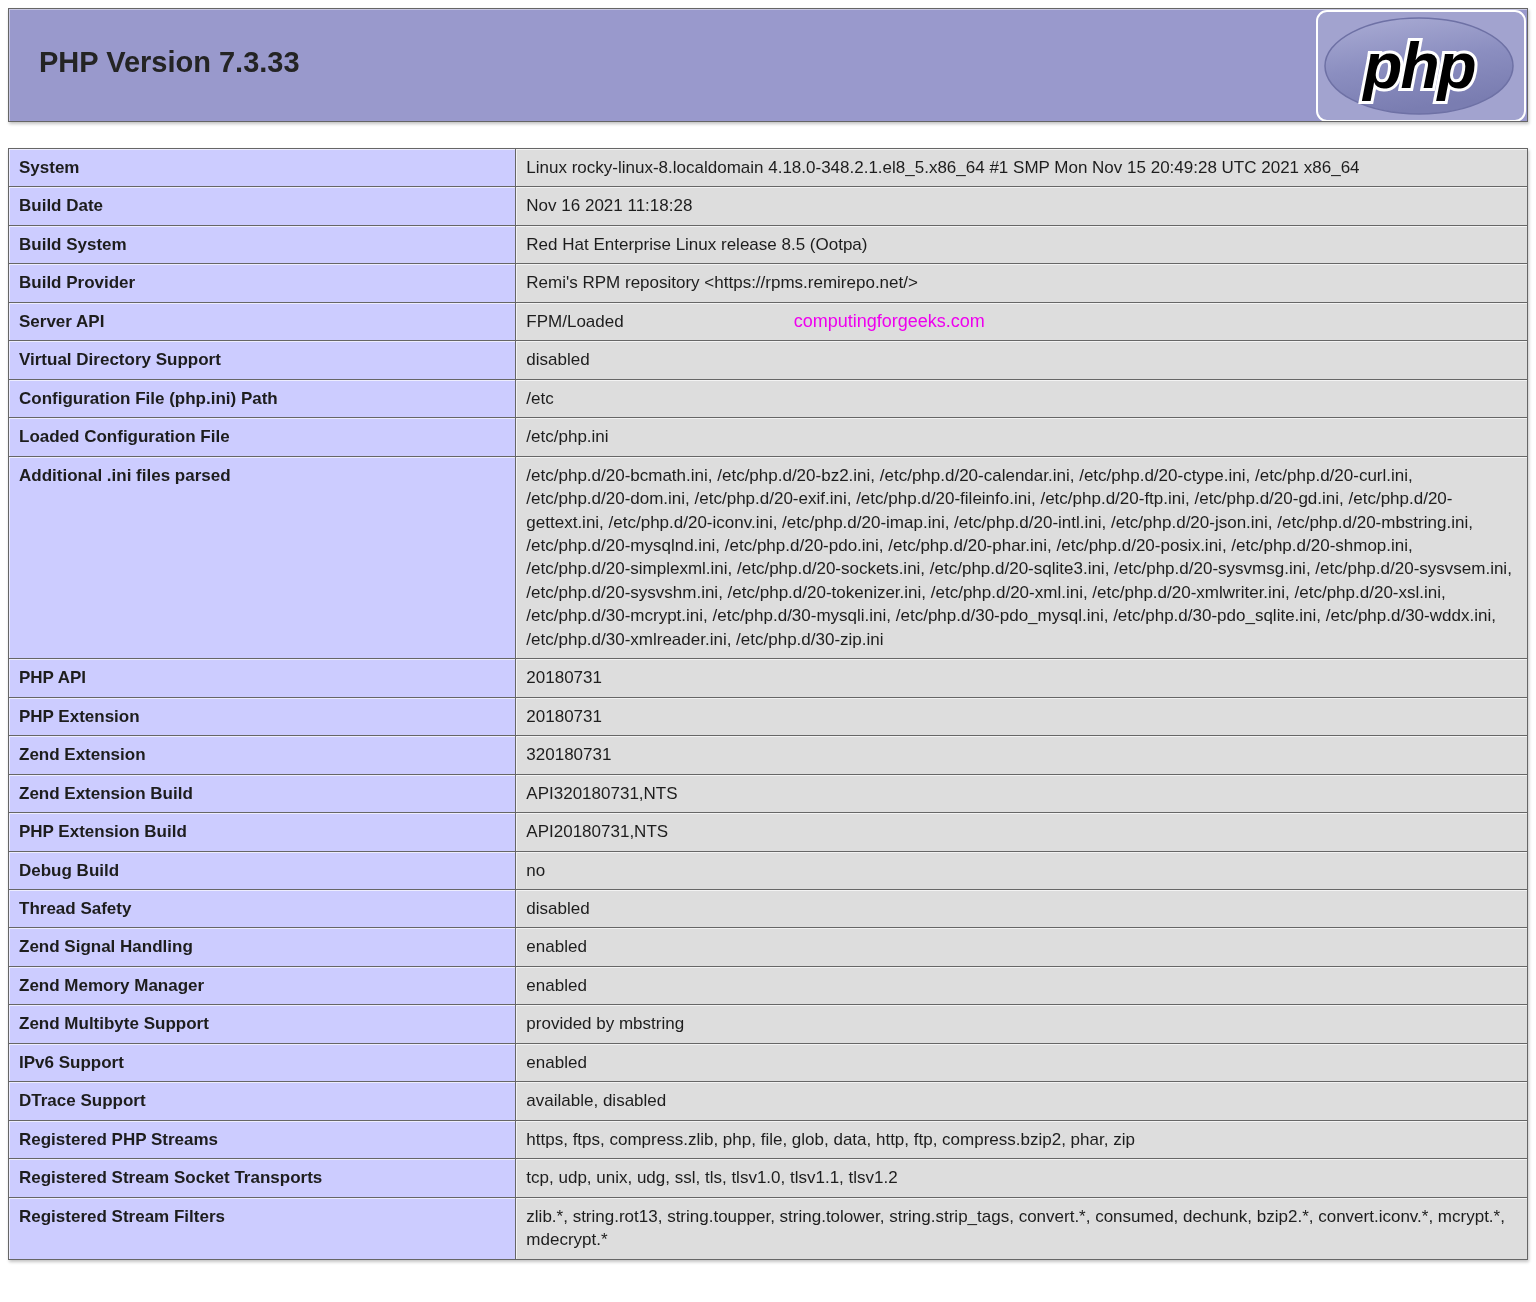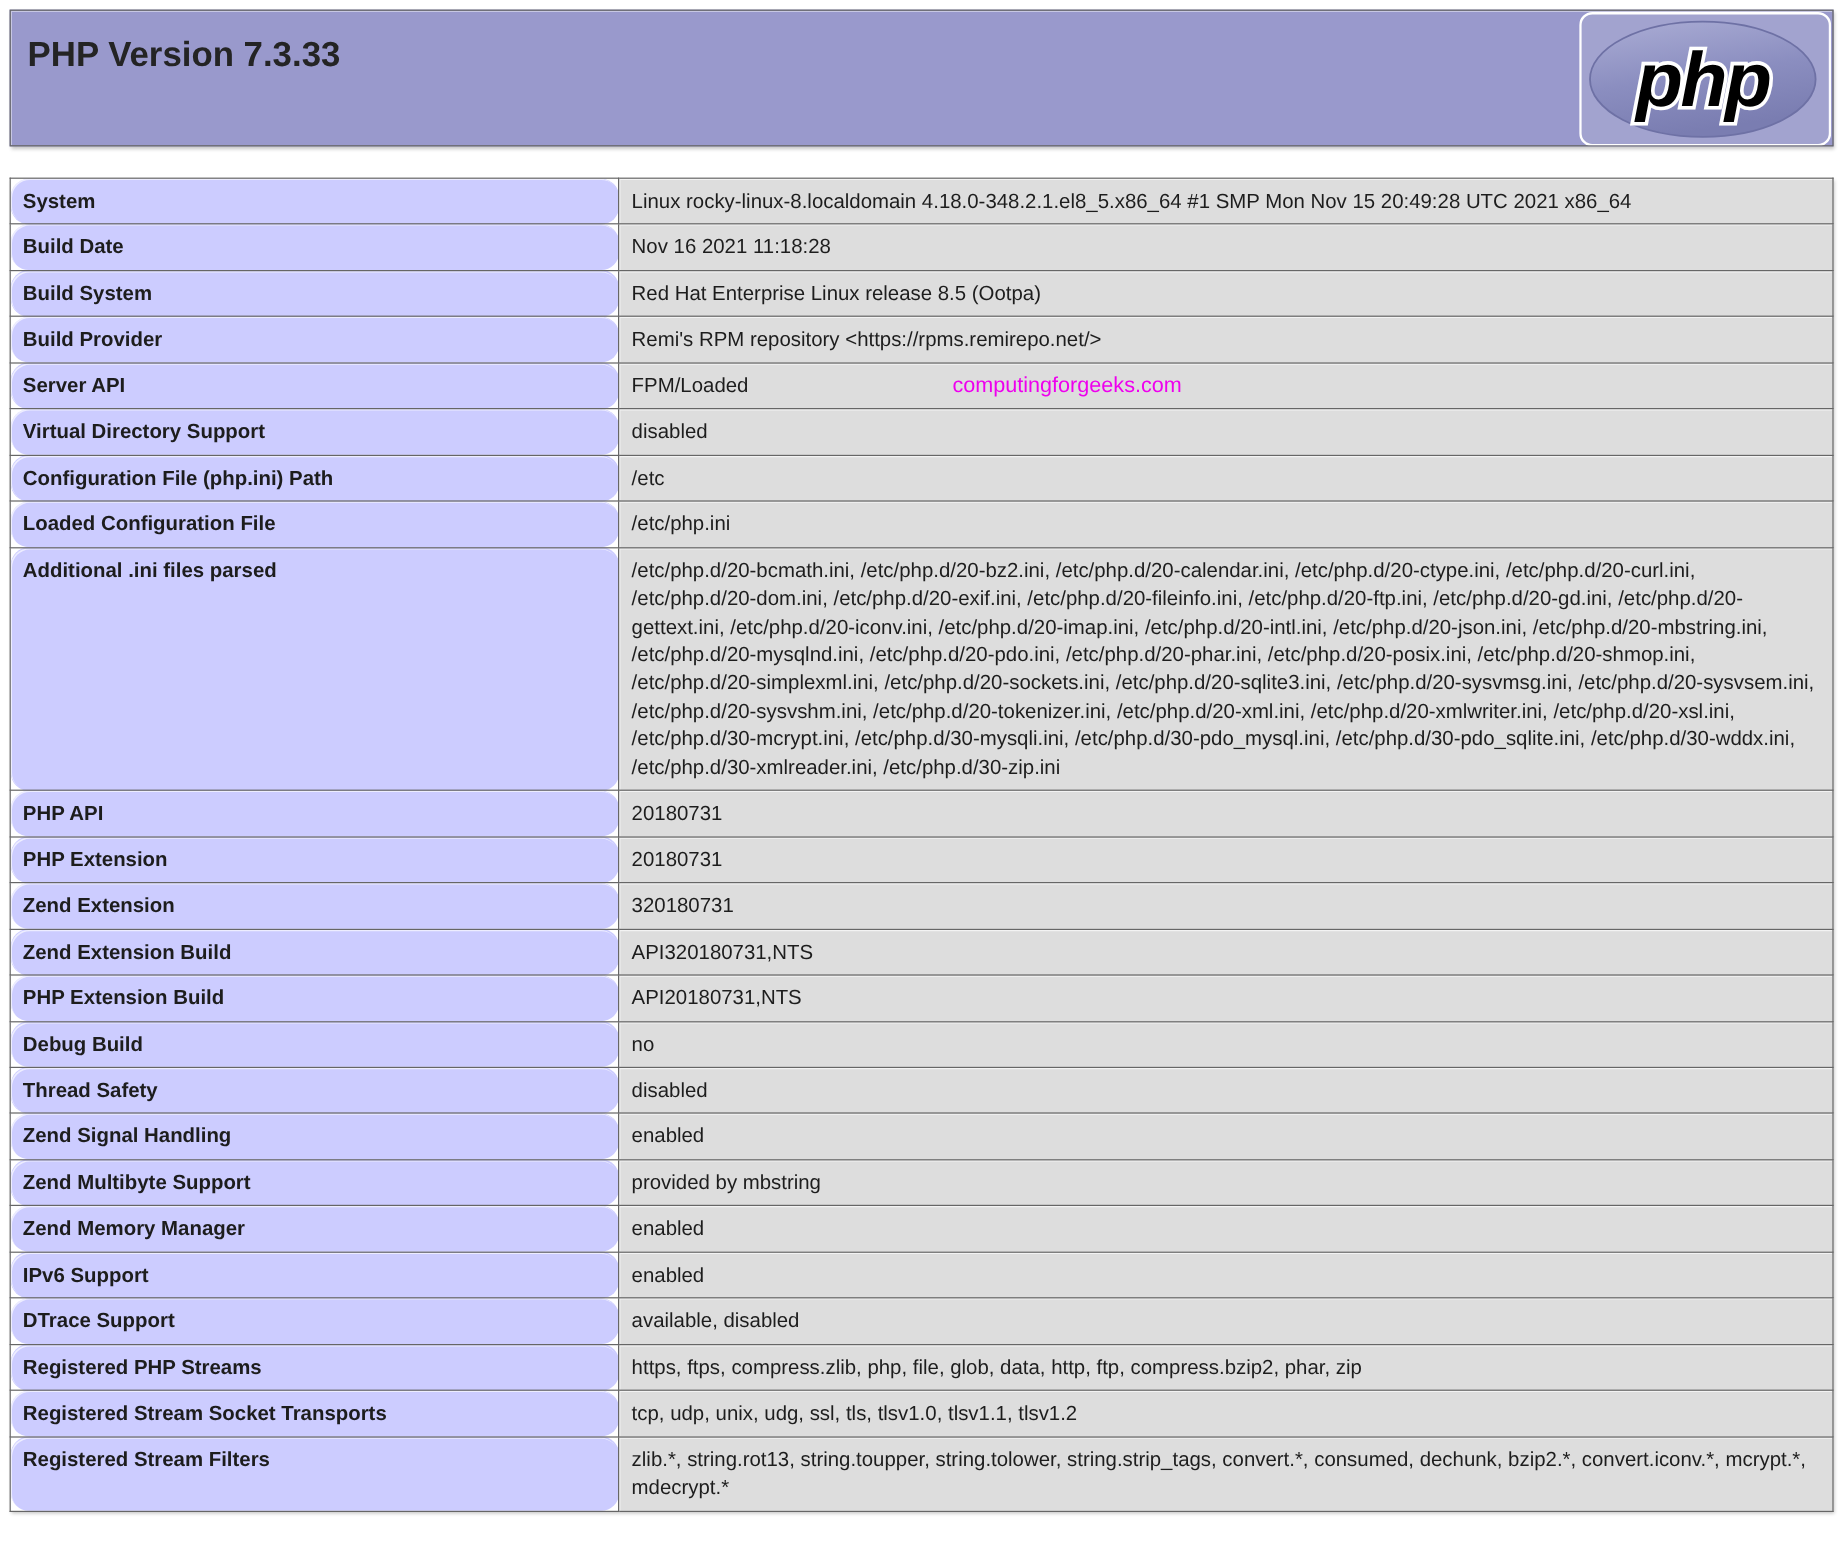--- a/index.html
+++ b/index.html
@@ -24,21 +24,21 @@
   .header{
     position:relative;
     background:var(--header-bg);
     border:1px solid var(--border);
     height:114px;
     box-shadow:inset 1px 1px 0 rgba(255,255,255,.45), 1px 2px 3px #c4c4c4;
     margin-bottom:26px;
     overflow:hidden;
   }
   .header h1{
-    margin:0;
+    margin:16px;
     padding:21px 0 0 14px;
     font-size:29px;
     font-weight:bold;
     color:#242424;
     letter-spacing:0;
   }
   .logo{
     position:absolute;
     top:1px;
     right:1px;
@@ -56,21 +56,20 @@
     border:1px solid var(--border);
     box-shadow:inset 1px 1px 0 rgba(255,255,255,.65);
     padding:7px 10px;
     vertical-align:baseline;
     line-height:1.38;
   }
   td.label{
     background:var(--label-bg);
     font-weight:bold;
     width:33.4%;
-    border-radius:15px;
   }
   td.value{
     background:var(--value-bg);
     word-wrap:break-word;
   }
   .watermark{
     color:var(--watermark);
     font-size:18px;
     margin-left:170px;
     line-height:1;
@@ -159,26 +158,26 @@
   </tr>
       <tr>
     <td class="label">Thread Safety</td>
     <td class="value">disabled</td>
   </tr>
       <tr>
     <td class="label">Zend Signal Handling</td>
     <td class="value">enabled</td>
   </tr>
       <tr>
+    <td class="label">Zend Memory Manager</td>
+    <td class="value">enabled</td>
+  </tr>
+      <tr>
     <td class="label">Zend Multibyte Support</td>
     <td class="value">provided by mbstring</td>
-  </tr>
-      <tr>
-    <td class="label">Zend Memory Manager</td>
-    <td class="value">enabled</td>
   </tr>
       <tr>
     <td class="label">IPv6 Support</td>
     <td class="value">enabled</td>
   </tr>
       <tr>
     <td class="label">DTrace Support</td>
     <td class="value">available, disabled</td>
   </tr>
       <tr>

